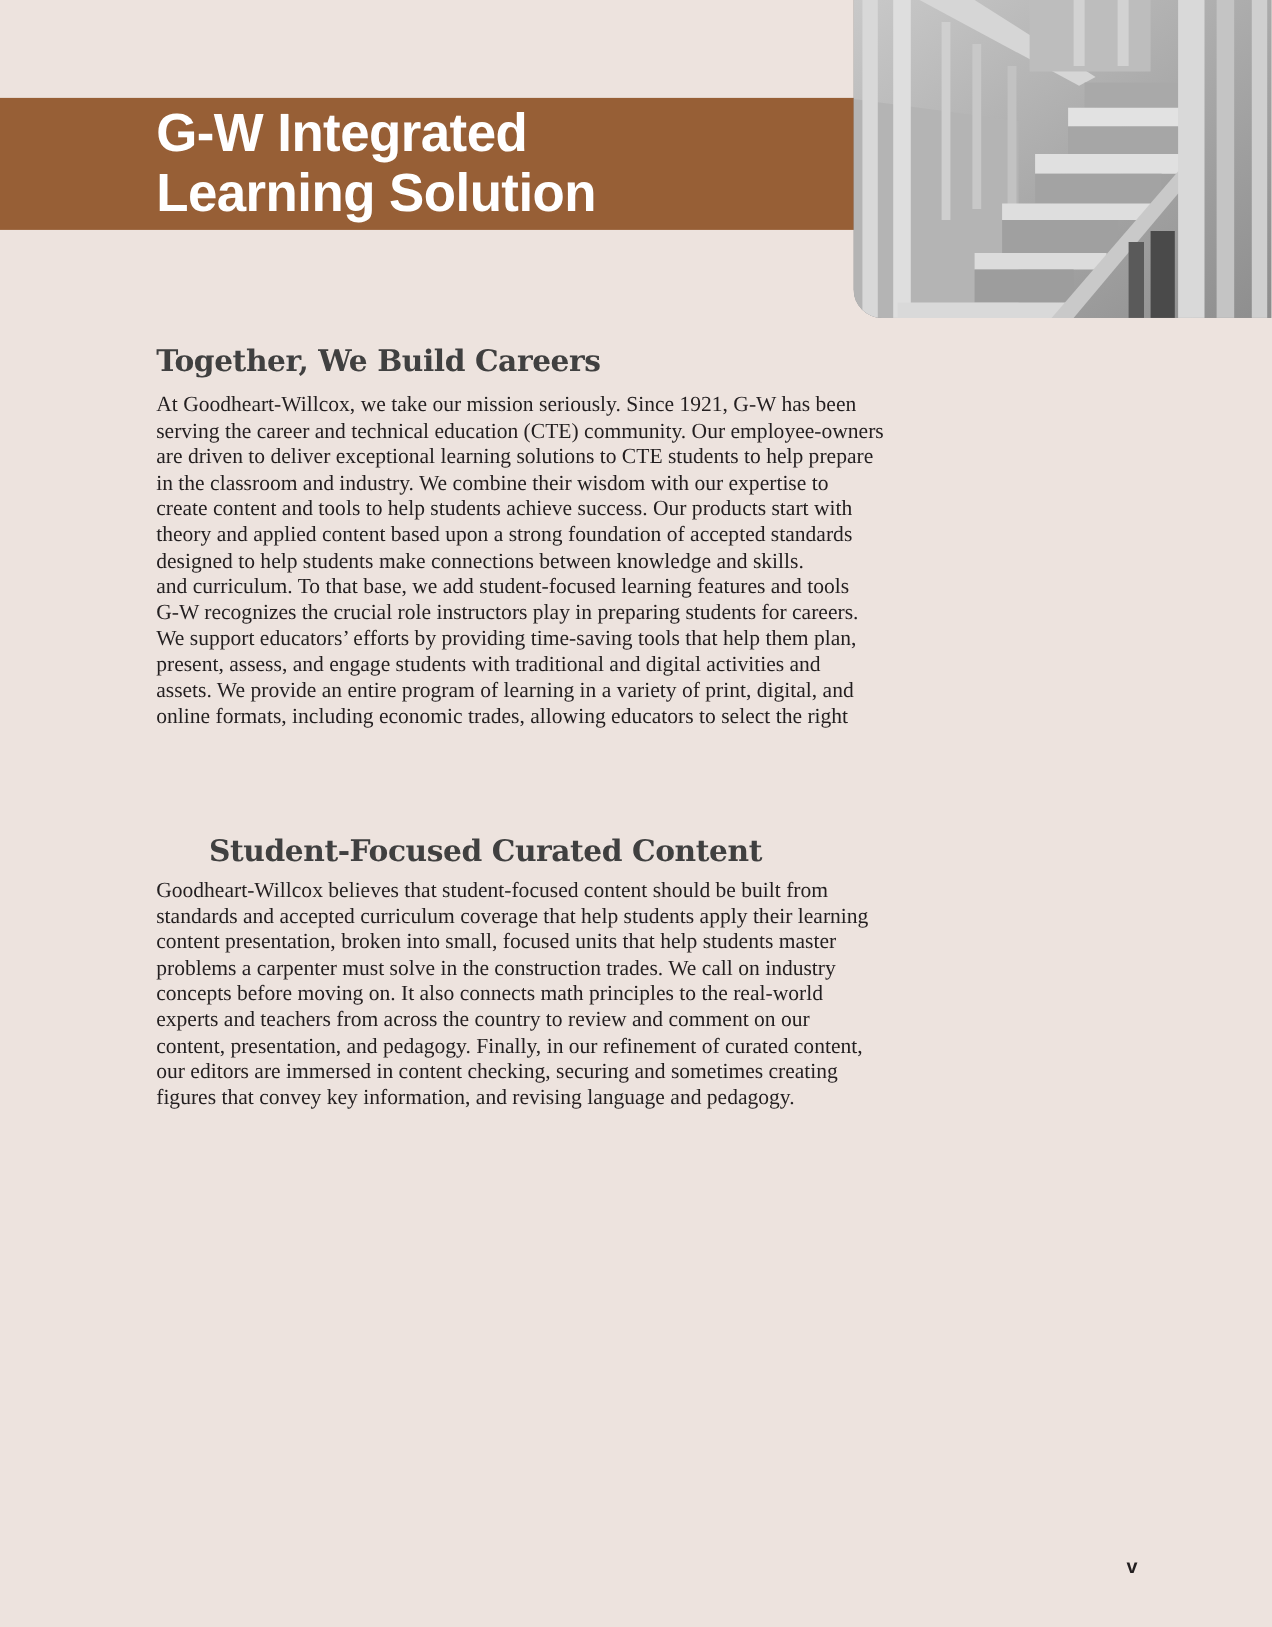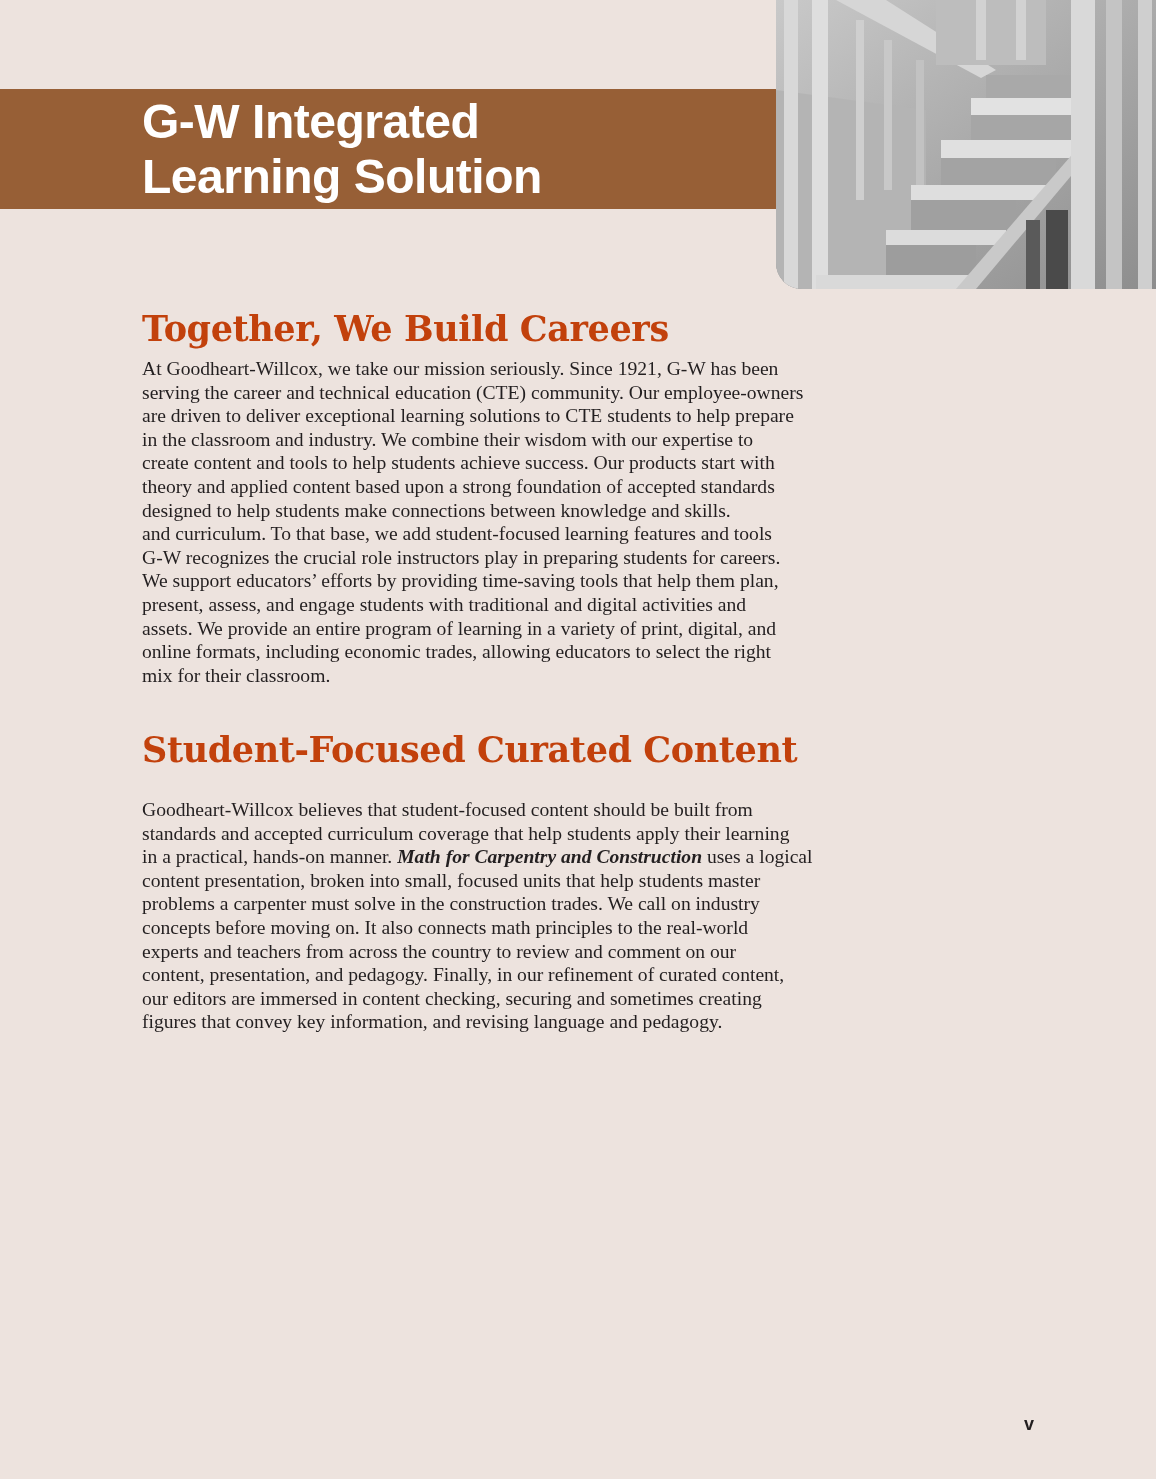--- a/index.html
+++ b/index.html
@@ -45,24 +45,24 @@
       height: 289px;
       border-bottom-left-radius: 26px;
       overflow: hidden;
       background: #9a9a9a;
     }
     .photo svg { display: block; }
     .section-heading {
       position: absolute;
       left: 142px;
       margin: 0;
-      color: #c2410c;
+      color: #404040;
       font-family: "DejaVu Serif", serif;
       font-weight: bold;
-      font-size: 35px;
+      font-size: 27px;
       line-height: 32px;
       letter-spacing: -0.4px;
       white-space: nowrap;
     }
     .body-text {
       position: absolute;
       left: 142px;
       width: 730px;
       margin: 0;
       color: #231f20;
@@ -144,28 +144,26 @@
   <span class="line">in the classroom and industry. We combine their wisdom with our expertise to</span>
   <span class="line">create content and tools to help students achieve success. Our products start with</span>
   <span class="line">theory and applied content based upon a strong foundation of accepted standards</span>
   <span class="line">designed to help students make connections between knowledge and skills.</span>
   <span class="line">and curriculum. To that base, we add student-focused learning features and tools</span>
   <span class="line">G-W recognizes the crucial role instructors play in preparing students for careers.</span>
   <span class="line">We support educators’ efforts by providing time-saving tools that help them plan,</span>
   <span class="line">present, assess, and engage students with traditional and digital activities and</span>
   <span class="line">assets. We provide an entire program of learning in a variety of print, digital, and</span>
   <span class="line">online formats, including economic trades, allowing educators to select the right</span>
-  <span class="line">mix for their classroom.</span>
 </p>
 
-<h2 class="section-heading" style="top:734px;">Student-Focused Curated Content</h2>
+<h2 class="section-heading" style="top:759px;margin-left:48px;">Student-Focused Curated Content</h2>
 <p class="body-text" style="top:798px;">
   <span class="line">Goodheart-Willcox believes that student-focused content should be built from</span>
   <span class="line">standards and accepted curriculum coverage that help students apply their learning</span>
-  <span class="line"><span>in a practical, hands-on manner. </span><em>Math for Carpentry and Construction</em><span> uses a logical</span></span>
   <span class="line">content presentation, broken into small, focused units that help students master</span>
   <span class="line">problems a carpenter must solve in the construction trades. We call on industry</span>
   <span class="line">concepts before moving on. It also connects math principles to the real-world</span>
   <span class="line">experts and teachers from across the country to review and comment on our</span>
   <span class="line">content, presentation, and pedagogy. Finally, in our refinement of curated content,</span>
   <span class="line">our editors are immersed in content checking, securing and sometimes creating</span>
   <span class="line">figures that convey key information, and revising language and pedagogy.</span>
 </p>
 
 <div class="page-number">v</div>

